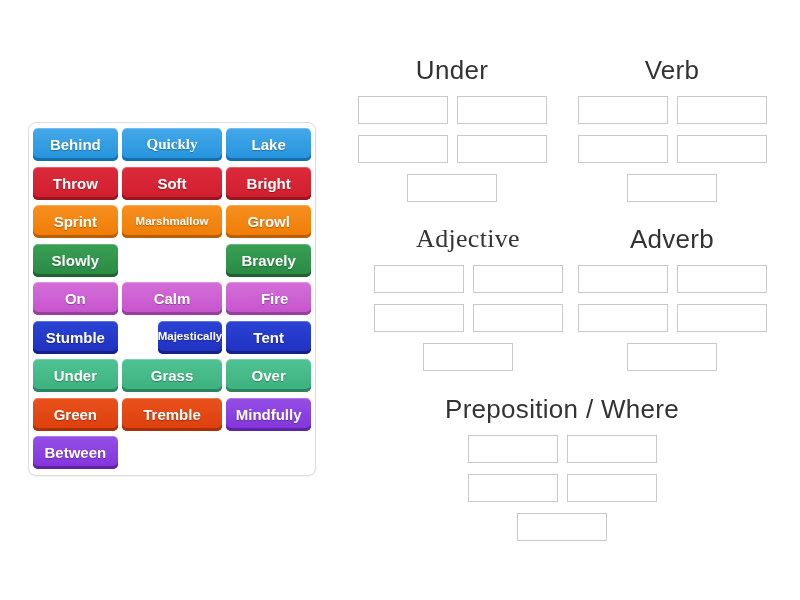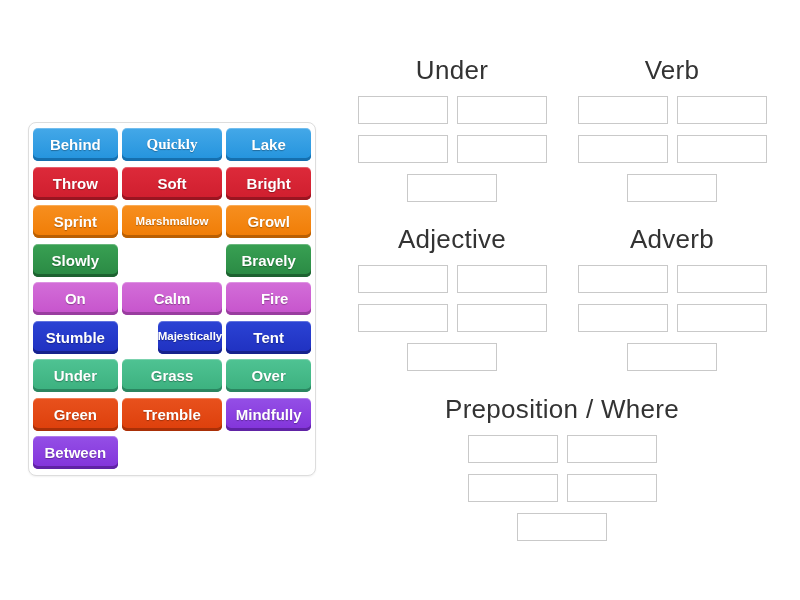--- a/index.html
+++ b/index.html
@@ -58,21 +58,21 @@
     margin-top:8px;
   }
   .slot {
     width:90px; height:28px;
     box-sizing:border-box;
     background:#ffffff;
     border:1px solid #c9c9c9;
   }
   .g-noun        { left:352px; top:52px;  }
   .g-verb        { left:572px; top:52px;  }
-  .g-adjective   { left:352px; top:221px; }
+  .g-adjective   { left:368px; top:221px;font-family:Liberation Serif, serif; }
   .g-adverb      { left:572px; top:221px; }
   .g-preposition { left:422px; top:391px; width:280px; }
 </style>
 </head>
 <body>
 
 <div class="word-panel">
   <div class="tile" style="background: linear-gradient(rgb(68, 168, 232), rgb(35, 147, 221)); box-shadow: rgb(21, 111, 174) 0px -3px 0px inset, rgba(255, 255, 255, 0.25) 0px 1px 0px inset;">Behind</div>
   <div class="tile" style="background: linear-gradient(rgb(68, 168, 232), rgb(35, 147, 221)); box-shadow: rgb(21, 111, 174) 0px -3px 0px inset, rgba(255, 255, 255, 0.25) 0px 1px 0px inset; font-family: Liberation Serif, serif;">Quickly</div>
   <div class="tile" style="background: linear-gradient(rgb(68, 168, 232), rgb(35, 147, 221)); box-shadow: rgb(21, 111, 174) 0px -3px 0px inset, rgba(255, 255, 255, 0.25) 0px 1px 0px inset;">Lake</div>

